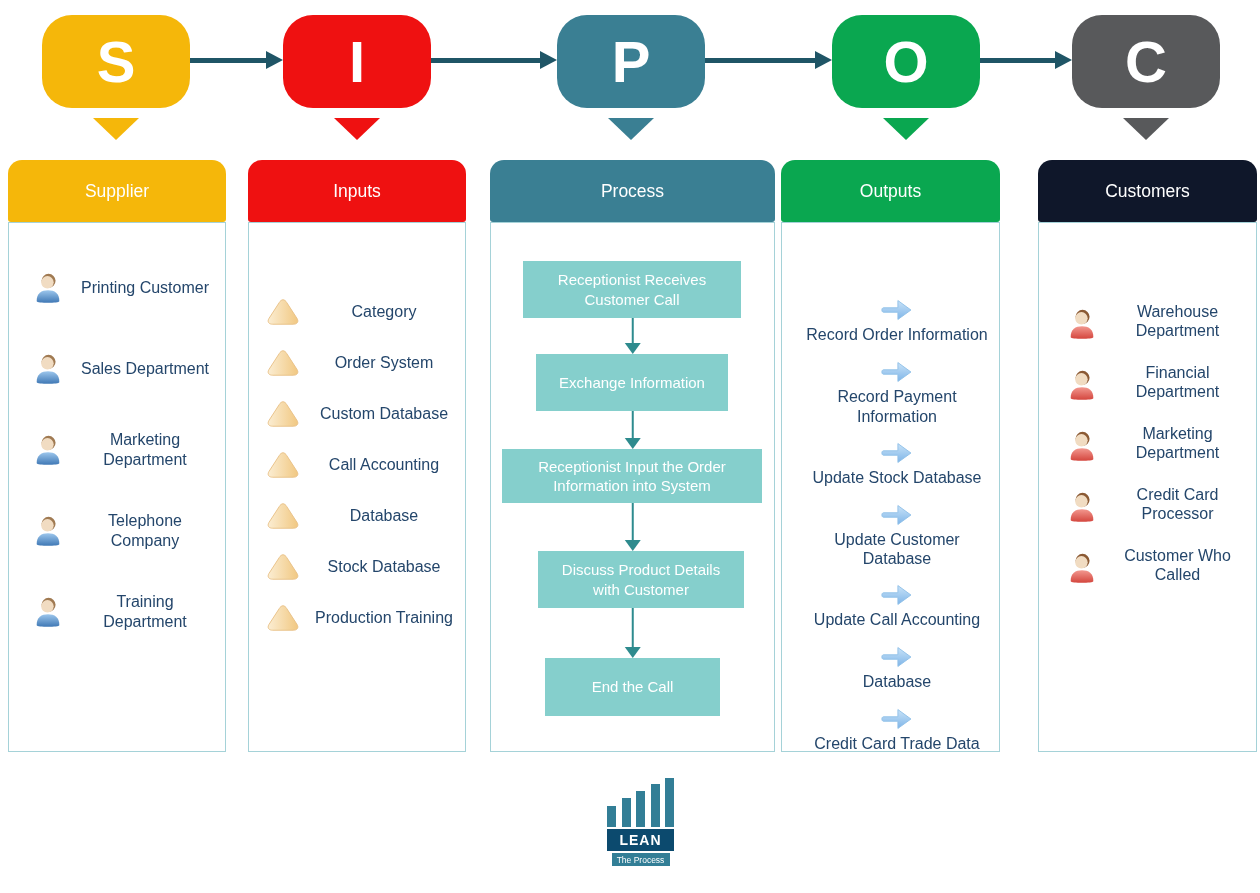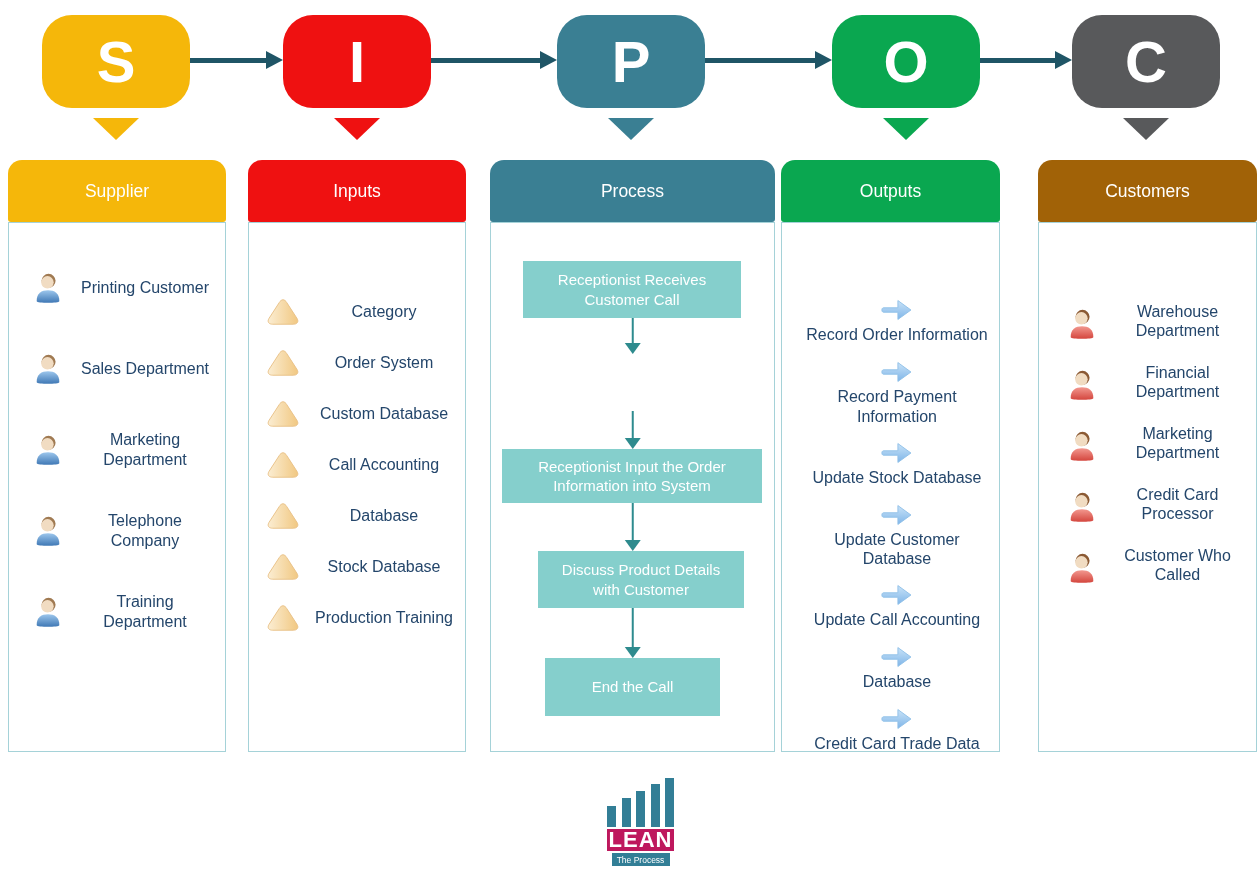--- a/index.html
+++ b/index.html
@@ -48,21 +48,21 @@
 
   .col-header{
     height:62px;border-radius:14px 14px 3px 3px;
     display:flex;align-items:center;justify-content:center;
     color:#ffffff;font-size:17.5px;
   }
   .ch-supplier {background:#F5B70A;}
   .ch-inputs   {background:#EF1111;}
   .ch-process  {background:#3A7F93;}
   .ch-outputs  {background:#0AA750;}
-  .ch-customers{background:#a16207;}
+  .ch-customers{background:#0f172a;}
 
   .col-body{
     position:relative;box-sizing:border-box;height:530px;
     border:1.5px solid #A5D2D8;background:#ffffff;
     display:flex;flex-direction:column;
   }
 
   
   .item{display:flex;align-items:center;}
   .item .icon{flex:0 0 auto;display:flex;align-items:center;justify-content:center;}
@@ -110,23 +110,23 @@
   .va-2{top:188px;height:27px;}
   .va-3{top:280px;height:37px;}
   .va-4{top:385px;height:39px;}
 
   
   .lean-logo{position:absolute;left:607px;top:778px;width:67px;}
   .lean-bars{display:flex;align-items:flex-end;justify-content:space-between;height:49px;}
   .lean-bars span{width:9px;background:#327E96;display:block;}
   .lb1{height:21px;} .lb2{height:29px;} .lb3{height:36px;} .lb4{height:43px;} .lb5{height:49px;}
   .lean-name{
-    margin-top:2px;height:22px;background:#be185d;color:#ffffff;
+    margin-top:2px;height:22px;background:#0c4a6e;color:#ffffff;
     display:flex;align-items:center;justify-content:center;
-    font-size:22px;font-weight:bold;letter-spacing:1px;
+    font-size:14px;font-weight:bold;letter-spacing:1px;
   }
   .lean-tagline{
     margin:2px auto 0;width:58px;height:13px;background:#327E96;color:#ffffff;
     display:flex;align-items:center;justify-content:center;font-size:8.5px;
   }
   .defs{position:absolute;width:0;height:0;overflow:hidden;}
 </style>
 </head>
 <body>
 
@@ -305,20 +305,21 @@
         <span class="label">Production Training</span>
       </div>
     </div>
   </div>
 
   <div class="col col-process">
     <div class="col-header ch-process">Process</div>
     <div class="col-body">
       <div class="flow-box fb-1">Receptionist Receives Customer Call</div>
       <div class="v-arrow va-1"></div>
+      <div class="flow-box fb-2">Exchange Information</div>
       <div class="v-arrow va-2"></div>
       <div class="flow-box fb-3">Receptionist Input the Order Information into System</div>
       <div class="v-arrow va-3"></div>
       <div class="flow-box fb-4">Discuss Product Details with Customer</div>
       <div class="v-arrow va-4"></div>
       <div class="flow-box fb-5">End the Call</div>
     </div>
   </div>
 
   <div class="col col-outputs">

